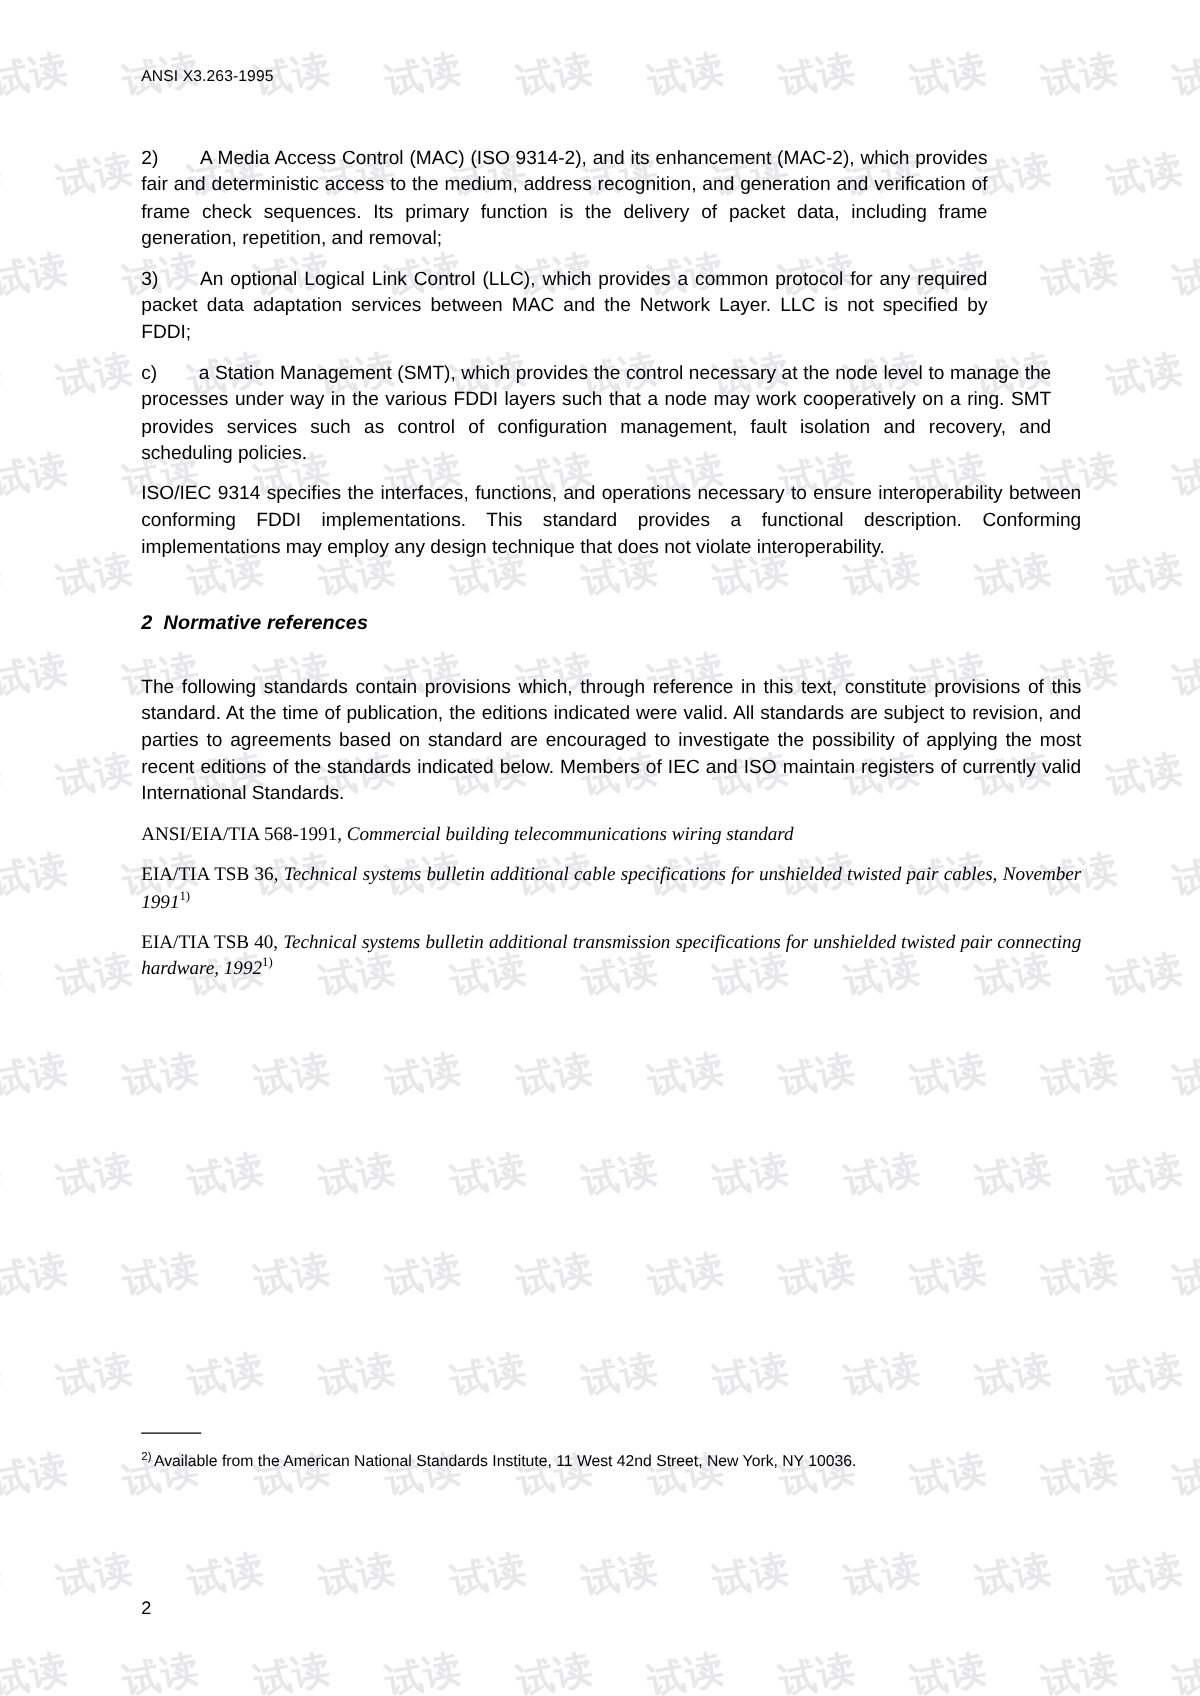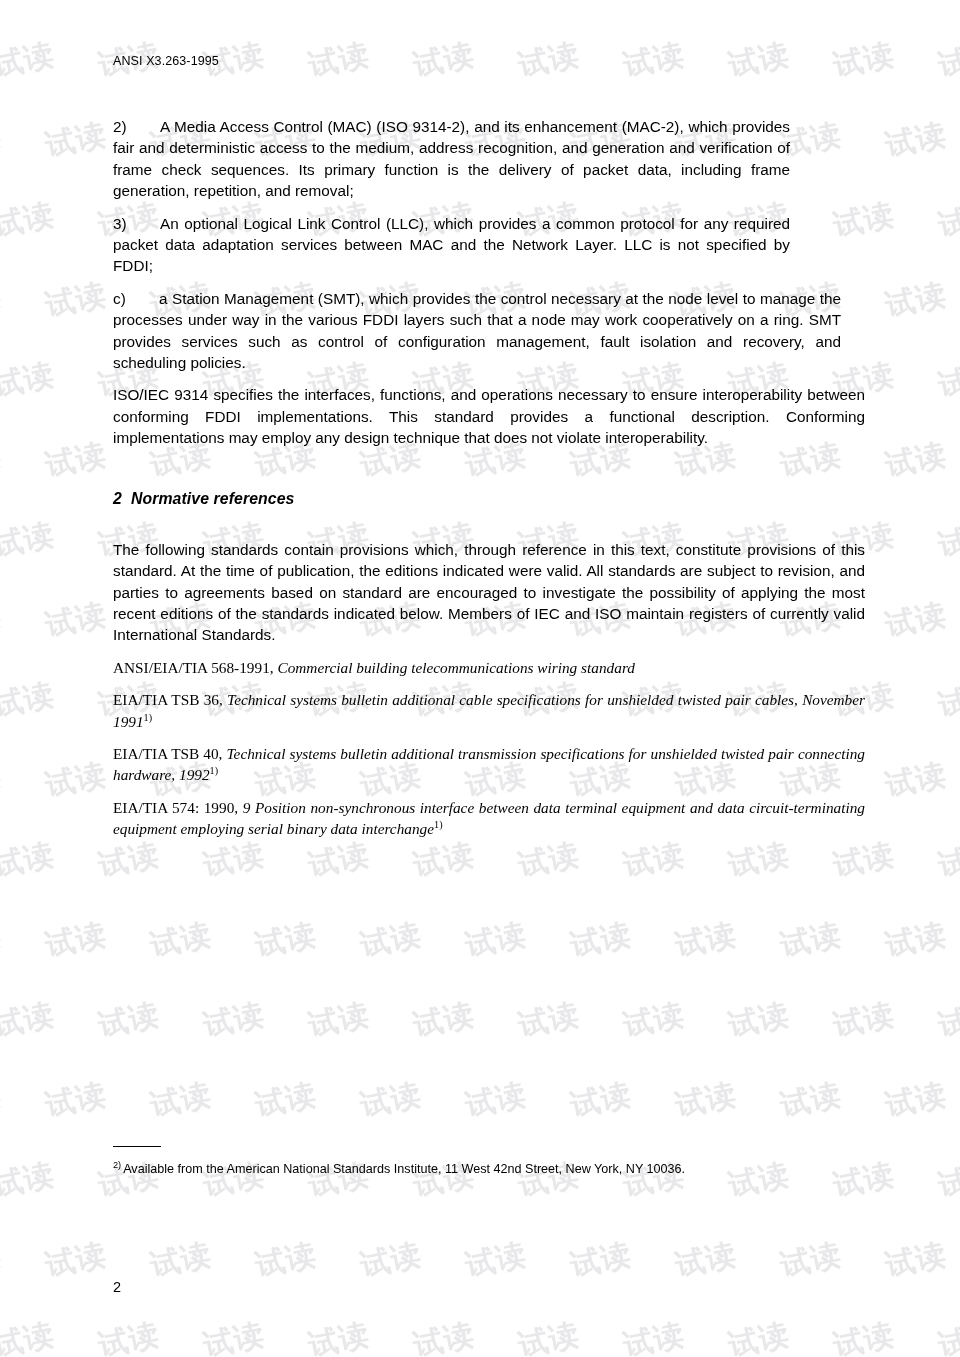--- a/index.html
+++ b/index.html
@@ -343,21 +343,20 @@
       <p class="para flush gap-before">ISO/IEC 9314 specifies the interfaces, functions, and operations necessary to ensure interoperability between conforming FDDI implementations. This standard provides a functional description. Conforming implementations may employ any design technique that does not violate interoperability.</p>
 
       <h2 class="section-title" style="margin-top:41px;font-style:italic;"><span class="sec-num">2</span><span>Normative references</span></h2>
 
       <p class="para flush" style="margin-top:31px;">The following standards contain provisions which, through reference in this text, constitute provisions of this standard. At the time of publication, the editions indicated were valid. All standards are subject to revision, and parties to agreements based on standard are encouraged to investigate the possibility of applying the most recent editions of the standards indicated below. Members of IEC and ISO maintain registers of currently valid International Standards.</p>
 
       <div id="reference-list" style="margin-top:11px;">
           <p class="ref-entry"><span>ANSI/EIA/TIA 568-1991, </span><i>Commercial building telecommunications wiring standard</i></p>
           <p class="ref-entry"><span>EIA/TIA TSB 36, </span><i>Technical systems bulletin additional cable specifications for unshielded twisted pair cables, November 1991</i><sup>1)</sup></p>
           <p class="ref-entry"><span>EIA/TIA TSB 40, </span><i>Technical systems bulletin additional transmission specifications for unshielded twisted pair connecting hardware, 1992</i><sup>1)</sup></p>
-          <p class="ref-entry"><span>EIA/TIA 574:  1990, </span><i>9 Position non-synchronous interface between data terminal equipment and data circuit-terminating equipment employing serial binary data interchange</i><sup>1)</sup></p>
         </div>
 
     </div>
 
     <div id="footnotes">
       <div class="fn-rule"></div>
       <div id="footnote-items">
           <p class="fn"><sup>2)</sup><span>Available from the American National Standards Institute, 11 West 42nd Street, New York, NY 10036.</span></p>
         </div>
     </div>

